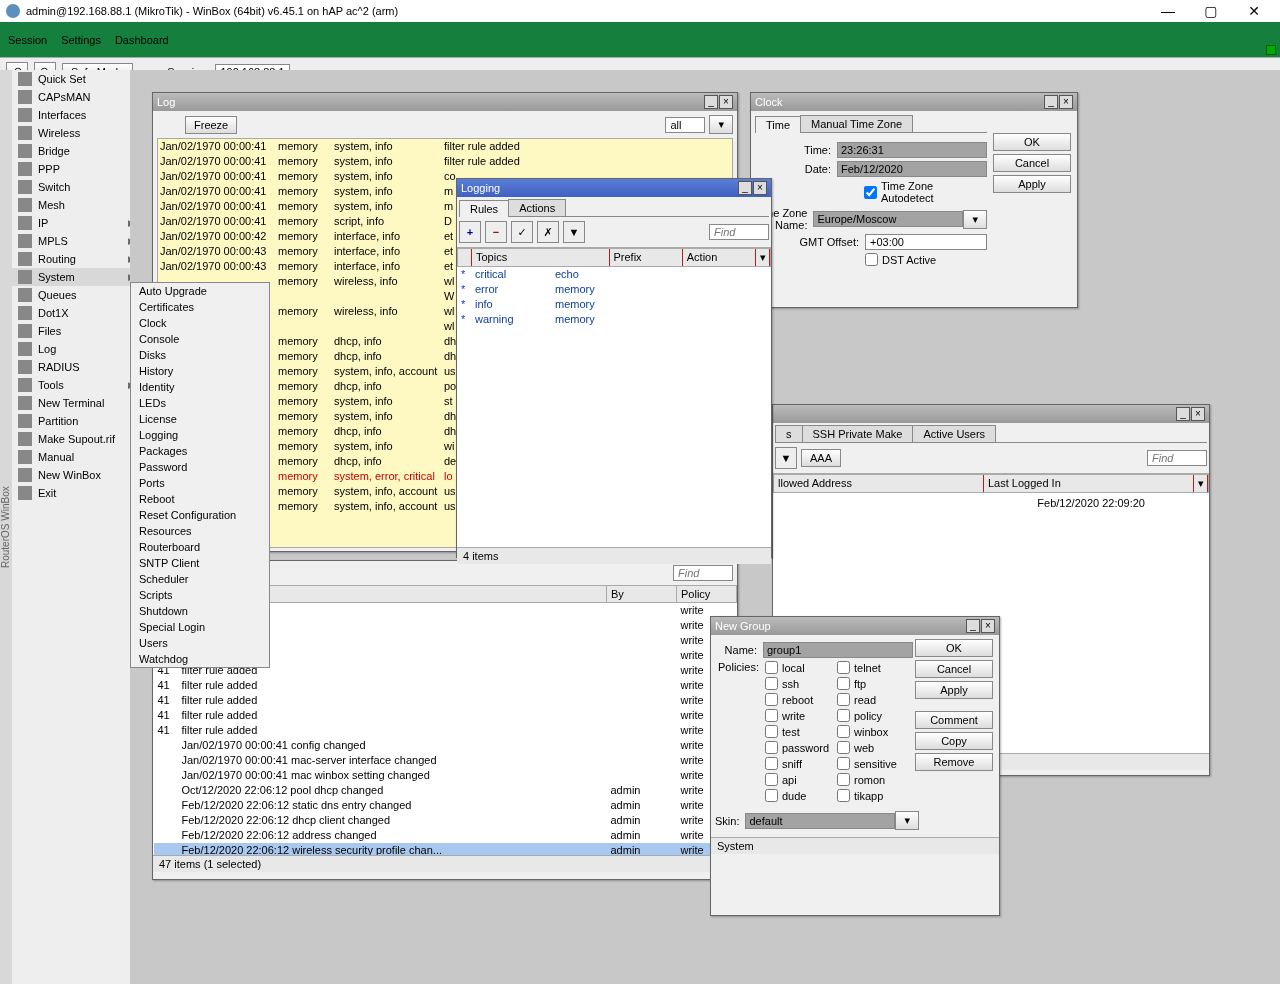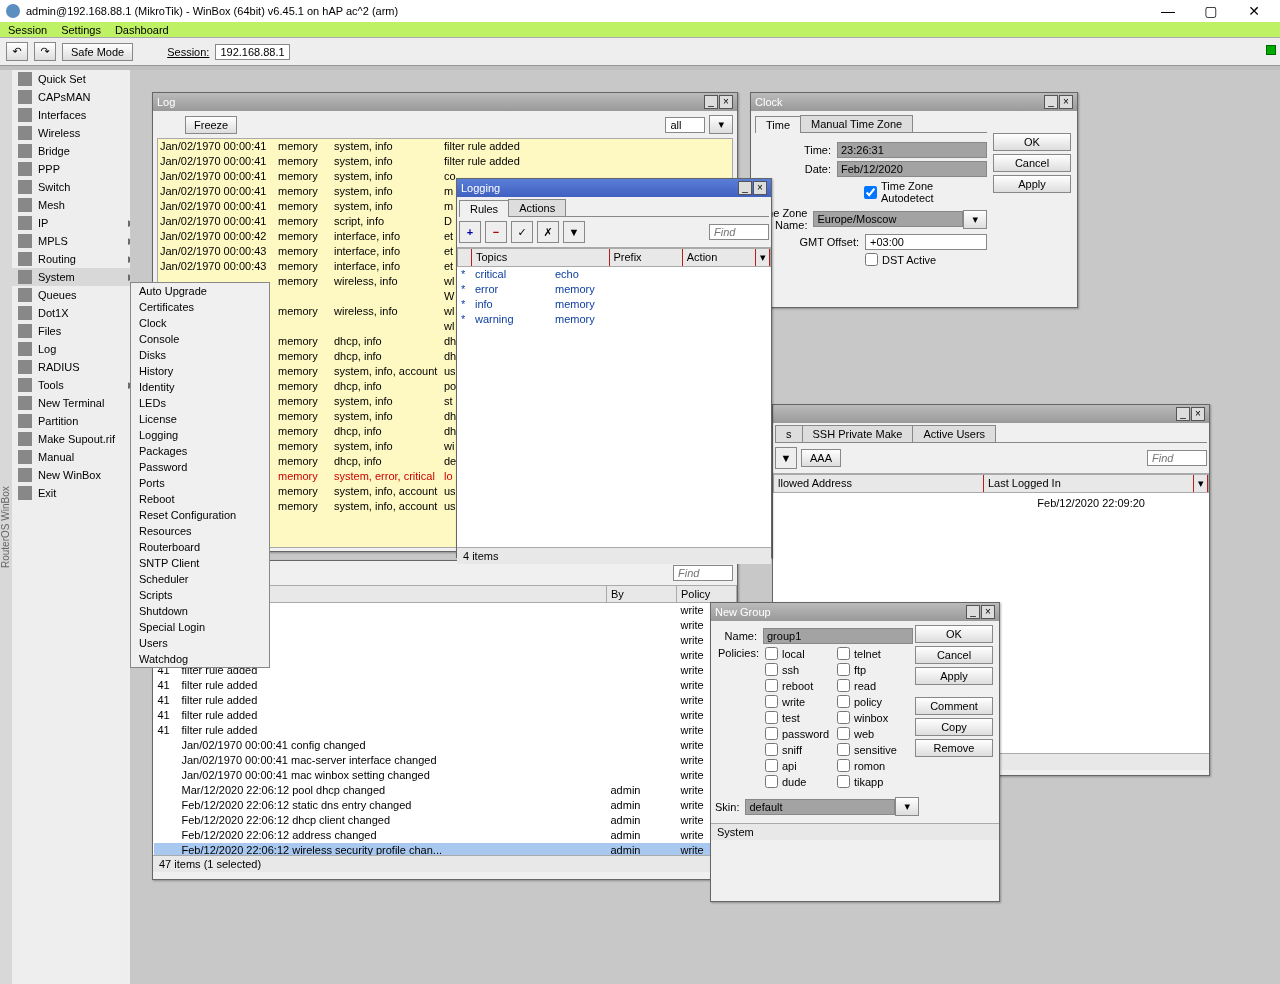--- a/index.html
+++ b/index.html
@@ -3,21 +3,21 @@
 <meta charset="utf-8">
 <style>
 * { box-sizing: border-box; margin: 0; padding: 0; font-family: Tahoma, Arial, sans-serif; font-size: 11px; }
 body { background: #c0c0c0; width: 1280px; height: 984px; position: relative; overflow: hidden; }
 
 .titlebar { height: 22px; background: #fff; display: flex; align-items: center; padding: 0 6px; justify-content: space-between; }
 .titlebar .left { display: flex; align-items: center; gap: 6px; }
 .titlebar .icon { width: 14px; height: 14px; border-radius: 50%; background: #5a8fbf; display: inline-block; }
 .titlebar .controls span { display: inline-block; width: 40px; text-align: center; font-size: 14px; }
 
-.menubar { height: 16px; background: #bef264; display: flex; align-items: center; gap: 14px; padding: 0 8px; border-bottom: 1px solid #aaa; }
+.menubar { height: 36px; background: #15803d; display: flex; align-items: center; gap: 14px; padding: 0 8px; border-bottom: 1px solid #aaa; }
 .toolbar { height: 28px; background: #eee; display: flex; align-items: center; gap: 6px; padding: 0 6px; border-bottom: 1px solid #999; }
 .btn { border: 1px solid #888; background: linear-gradient(#fff,#ddd); padding: 2px 8px; cursor: pointer; }
 .toolbar .small { padding: 2px 4px; width: 22px; text-align: center; }
 .session-label { margin-left: 28px; text-decoration: underline; }
 .session-box { border: 1px solid #888; background: #fff; padding: 1px 4px; }
 
 .sidebar { position: absolute; left: 0; top: 70px; width: 130px; bottom: 0; background: #eee; border-right: 1px solid #888; }
 .sidebar .item { display: flex; align-items: center; gap: 6px; padding: 2px 6px; cursor: pointer; }
 .sidebar .item.active { background: #d8d8d8; }
 .sidebar .ico { width: 14px; height: 14px; display: inline-block; background: #888; }
@@ -494,21 +494,21 @@
                 <td>write</td>
               </tr>
               <tr>
                 <td></td>
                 <td>Jan/02/1970 00:00:41 mac winbox setting changed</td>
                 <td></td>
                 <td>write</td>
               </tr>
               <tr>
                 <td></td>
-                <td>Mar/12/2020 22:06:12 pool dhcp changed</td>
+                <td>Oct/12/2020 22:06:12 pool dhcp changed</td>
                 <td>admin</td>
                 <td>write</td>
               </tr>
               <tr>
                 <td></td>
                 <td>Feb/12/2020 22:06:12 static dns entry changed</td>
                 <td>admin</td>
                 <td>write</td>
               </tr>
               <tr>
@@ -676,21 +676,21 @@
         <div style="display:flex; padding:4px;">
           <span style="flex:1;"></span>
           <span>Feb/12/2020 22:09:20</span>
           <span style="width:60px;"></span>
         </div>
       </div>
       <div class="statusbar">1 item</div>
     </div>
   </div>
 
-  <div class="win" style="left:580px; top:532px; width:290px; height:300px; z-index:70;">
+  <div class="win" style="left:580px; top:546px; width:290px; height:300px; z-index:70;">
     <div class="wtitle">
         <span>New Group</span>
       <div class="wctrl">
           <span>_</span>
           <span>×</span>
         </div>
     </div>
     <div class="wbody" style="position:relative; padding-right:86px;">
       <div class="field">
           <label style="width:50px;">Name:</label>

